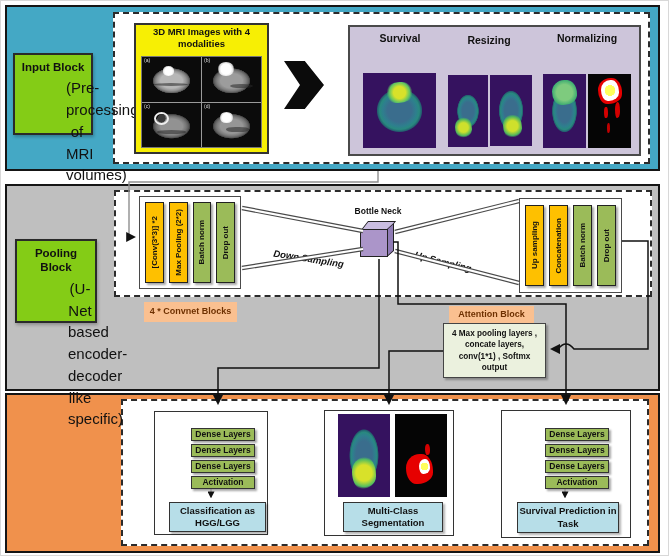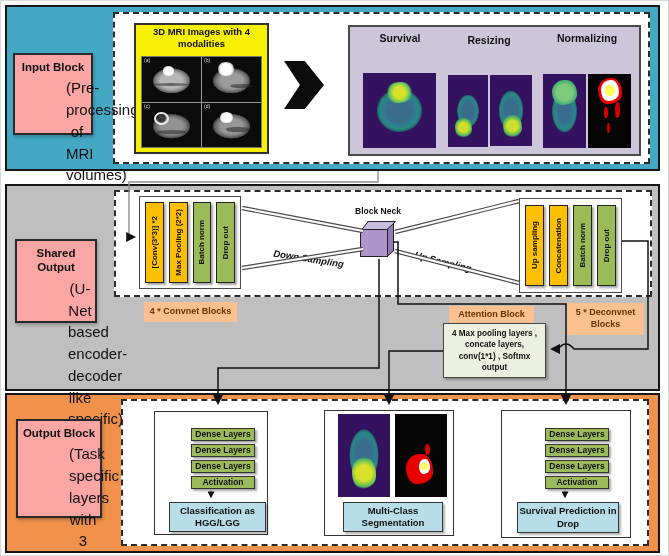--- a/index.html
+++ b/index.html
@@ -1,20 +1,20 @@
 <!DOCTYPE html>
 <html><head>
 <meta charset="utf-8">
 <style>
   html,body{margin:0;padding:0;background:#fff;}
   #page{position:relative;width:669px;height:556px;background:#fff;font-family:"Liberation Sans",sans-serif;color:#111;overflow:hidden;border:1px solid #d8d8d8;box-sizing:border-box;}
   #page *{box-sizing:border-box;}
   .bgblock{position:absolute;border:2px solid #151515;}
   .dashed{position:absolute;background:#fff;border:2px dashed #2b2b2b;}
-  .labelbox{position:absolute;background:#fca5a5;border:2px solid #2a2a2a;text-align:center;padding:5px 3px;box-shadow:1px 2px 3px rgba(0,0,0,.25);}
+  .labelbox{position:absolute;background:#84cc16;border:2px solid #2a2a2a;text-align:center;padding:5px 3px;box-shadow:1px 2px 3px rgba(0,0,0,.25);}
   .labelbox .t{font-weight:700;font-size:11.5px;line-height:1.25;}
   .labelbox .s{font-size:15px;line-height:1.45;margin-top:3px;margin-left:48px;}
   
   .mri-panel{position:absolute;left:133px;top:22px;width:135px;height:131px;background:#f7ef04;border:2px solid #333;}
   .mri-title{position:absolute;left:136px;top:25px;width:129px;text-align:center;font-weight:700;font-size:9.5px;line-height:1.25;}
   .mri-grid{position:absolute;left:140px;top:55px;width:121px;height:92px;background:#9a9a9a;display:grid;grid-template-columns:1fr 1fr;grid-template-rows:1fr 1fr;gap:1px;border:1px solid #777;}
   .mri-cell{position:relative;background:#0b0b0b;overflow:hidden;}
   .b-gray{position:absolute;inset:1px;background:radial-gradient(ellipse 46% 41% at 50% 53%, #b7b7b7 0 42%, #949494 56%, #717171 65%, #4c4c4c 70%, transparent 72%);}
   .streak{position:absolute;background:rgba(40,40,40,.55);border-radius:50%;}
   .tumor{position:absolute;border-radius:50%;background:radial-gradient(circle,#fff 0 45%,rgba(255,255,255,.8) 62%,transparent 74%);}
@@ -61,26 +61,22 @@
 
   <div class="dashed" style="left:112px;top:11px;width:537px;height:152px;"></div>
   <div class="dashed" style="left:113px;top:189px;width:538px;height:107px;"></div>
   <div class="dashed" style="left:120px;top:398px;width:528px;height:147px;"></div>
 
   <div class="labelbox" style="left:12px;top:52px;width:80px;height:82px;">
     <div class="t">Input Block</div>
     <div class="s">(Pre-processing of MRI volumes)</div>
   </div>
   <div class="labelbox" style="left:14px;top:238px;width:82px;height:84px;">
-    <div class="t">Shared Output</div>
+    <div class="t">Pooling Block</div>
     <div class="s">(U-Net based encoder-decoder like specific)</div>
-  </div>
-  <div class="labelbox" style="left:15px;top:418px;width:86px;height:99px;">
-    <div class="t">Output Block</div>
-    <div class="s">(Task specific layers with 3 simultaneous predictions )</div>
   </div>
 
   <div class="mri-panel"></div>
   <div class="mri-title">3D MRI Images with 4 modalities</div>
   <div class="mri-grid">
     <div class="mri-cell">
       <div class="b-gray"></div>
       <div class="streak" style="left:20%;top:58%;width:58%;height:7%;"></div>
       <div class="tumor" style="left:34%;top:20%;width:13px;height:10px;"></div>
       <span class="cell-label">(a)</span>
@@ -158,33 +154,32 @@
         <span>Concatenation</span>
       </div>
     <div class="vbar bar-g">
         <span>Batch norm</span>
       </div>
     <div class="vbar bar-g">
         <span>Drop out</span>
       </div>
   </div>
 
-  <div class="bn-label">Block Neck</div>
+  <div class="bn-label">Bottle Neck</div>
   <div class="cube">
     <div class="topf"></div>
       <div class="sidef"></div>
       <div class="front"></div>
   </div>
 
   <div class="samp-label" style="left:272px;top:252px;transform:rotate(9deg);">Down Sampling</div>
   <div class="samp-label" style="left:413px;top:255px;transform:rotate(14deg);">Up Sampling</div>
 
   <div class="caption" style="left:143px;top:301px;width:93px;height:20px;">4 * Convnet Blocks</div>
   <div class="caption" style="left:448px;top:305px;width:85px;height:17px;">Attention Block</div>
-  <div class="caption" style="left:566px;top:302px;width:77px;height:32px;">5 * Deconvnet Blocks</div>
 
   <div class="attn-box">4 Max pooling layers , concate layers, conv(1*1) , Softmx output</div>
 
   <div class="task-box" style="left:153px;top:410px;width:114px;height:124px;"></div>
   <div class="dense-bar" style="left:174px;top:427px;">Dense Layers</div>
   <div class="dense-bar" style="left:174px;top:443px;">Dense Layers</div>
   <div class="dense-bar" style="left:174px;top:459px;">Dense Layers</div>
   <div class="dense-bar" style="left:174px;top:475px;">Activation</div>
   <div class="result-box" style="left:168px;top:501px;width:97px;height:30px;">Classification as HGG/LGG</div>
 
@@ -198,21 +193,21 @@
     <div class="blob" style="left:46%;top:54%;width:22%;height:18%;background:radial-gradient(circle,#ffff5c 0 40%,#fff 42% 85%,transparent 90%);"></div>
     <div class="blob" style="left:58%;top:36%;width:10%;height:14%;background:#d40000;"></div>
   </div>
   <div class="result-box" style="left:342px;top:501px;width:100px;height:30px;">Multi-Class Segmentation</div>
 
   <div class="task-box" style="left:500px;top:409px;width:130px;height:128px;"></div>
   <div class="dense-bar" style="left:528px;top:427px;">Dense Layers</div>
   <div class="dense-bar" style="left:528px;top:443px;">Dense Layers</div>
   <div class="dense-bar" style="left:528px;top:459px;">Dense Layers</div>
   <div class="dense-bar" style="left:528px;top:475px;">Activation</div>
-  <div class="result-box" style="left:516px;top:501px;width:102px;height:31px;">Survival Prediction in Drop</div>
+  <div class="result-box" style="left:516px;top:501px;width:102px;height:31px;">Survival Prediction in Task</div>
 
   <svg class="wire" width="669" height="556" viewBox="0 0 669 556">
     <defs>
       <marker id="ar" viewBox="0 0 10 10" refX="8" refY="5" markerWidth="7" markerHeight="7" orient="auto-start-reverse">
         <path d="M0,0 L10,5 L0,10 z" fill="#111"></path>
       </marker>
     </defs>
 
     <g>
       <path d="M241,207 L362,230" stroke="#4a4a4a" stroke-width="4.5" fill="none"></path>

